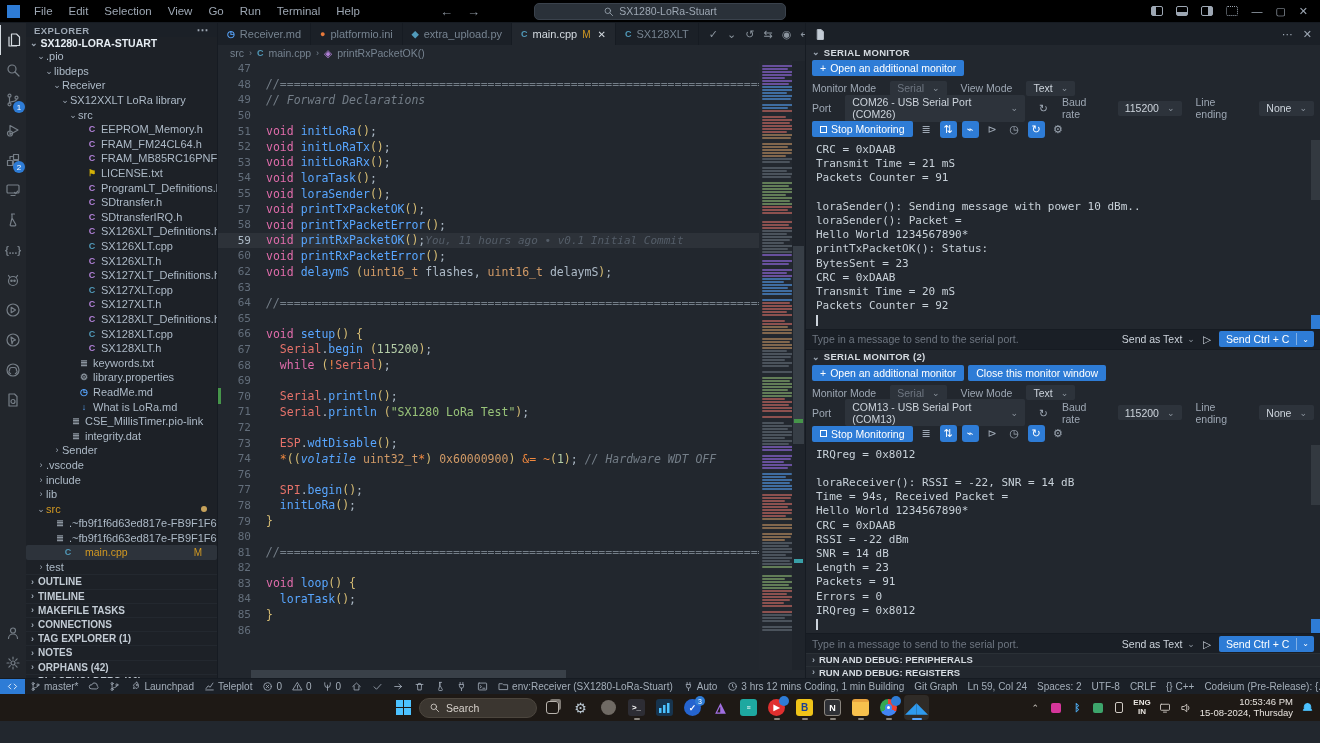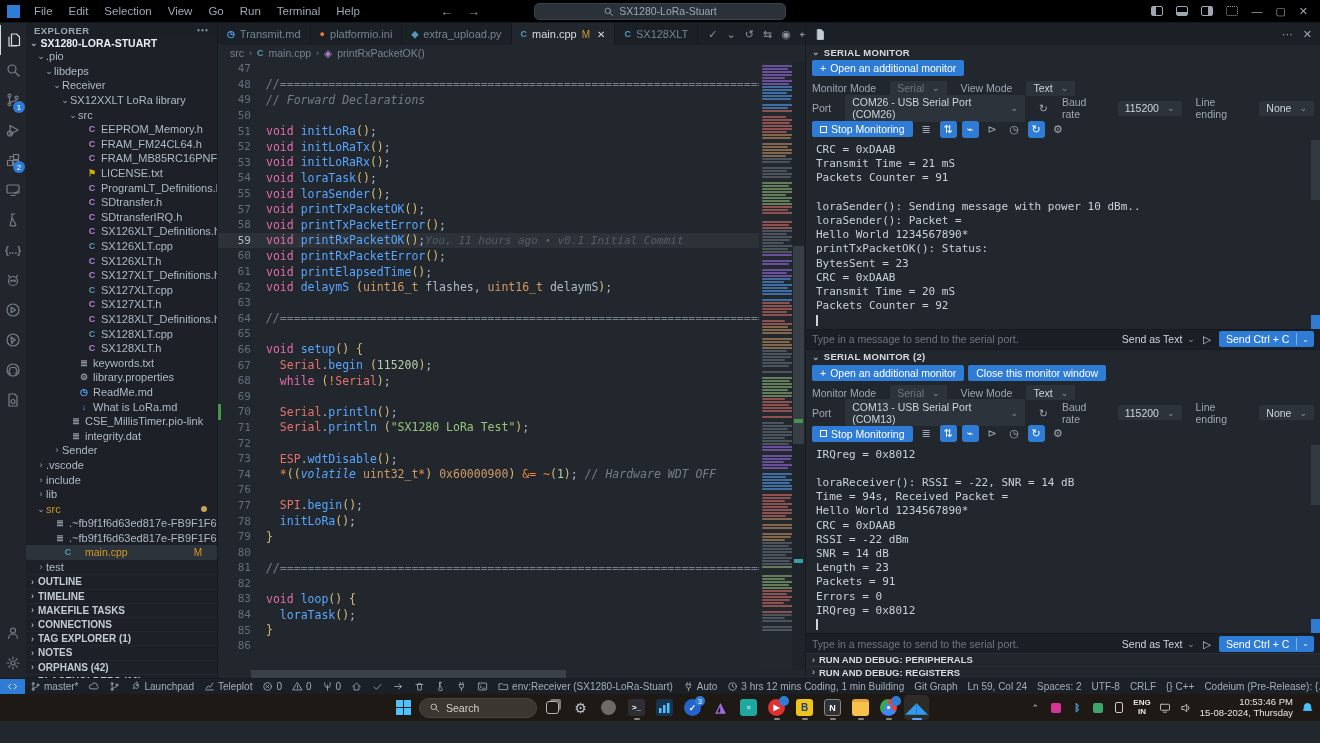--- a/index.html
+++ b/index.html
@@ -549,21 +549,21 @@
             <span class="chev">›</span>
             <span>PLACEHOLDERS (10)</span>
           </div>
         </div>
     </div>
 
     <div class="editor">
       <div class="tabbar" id="tabbar">
           <div class="tab">
             <span class="fic" style="color:#58a6ff;font-size:9px;font-weight:700">◷</span>
-            <span>Transmit.md</span>
+            <span>Receiver.md</span>
           </div>
           <div class="tab">
             <span class="fic" style="color:#e8793a;font-size:9px;font-weight:700">●</span>
             <span>platformio.ini</span>
           </div>
           <div class="tab">
             <span class="fic" style="color:#519aba;font-size:9px;font-weight:700">◆</span>
             <span>extra_upload.py</span>
           </div>
           <div class="tab active">
@@ -601,21 +601,20 @@
           <div class="cl"><span class="chg"></span><span class="ln">50</span><span class="ctext"></span></div>
           <div class="cl"><span class="chg"></span><span class="ln">51</span><span class="ctext"><span class="tk-k">void </span><span class="tk-f">initLoRa</span><span class="tk-b">()</span><span class="tk-p">;</span></span></div>
           <div class="cl"><span class="chg"></span><span class="ln">52</span><span class="ctext"><span class="tk-k">void </span><span class="tk-f">initLoRaTx</span><span class="tk-b">()</span><span class="tk-p">;</span></span></div>
           <div class="cl"><span class="chg"></span><span class="ln">53</span><span class="ctext"><span class="tk-k">void </span><span class="tk-f">initLoRaRx</span><span class="tk-b">()</span><span class="tk-p">;</span></span></div>
           <div class="cl"><span class="chg"></span><span class="ln">54</span><span class="ctext"><span class="tk-k">void </span><span class="tk-f">loraTask</span><span class="tk-b">()</span><span class="tk-p">;</span></span></div>
           <div class="cl"><span class="chg"></span><span class="ln">55</span><span class="ctext"><span class="tk-k">void </span><span class="tk-f">loraSender</span><span class="tk-b">()</span><span class="tk-p">;</span></span></div>
           <div class="cl"><span class="chg"></span><span class="ln">57</span><span class="ctext"><span class="tk-k">void </span><span class="tk-f">printTxPacketOK</span><span class="tk-b">()</span><span class="tk-p">;</span></span></div>
           <div class="cl"><span class="chg"></span><span class="ln">58</span><span class="ctext"><span class="tk-k">void </span><span class="tk-f">printTxPacketError</span><span class="tk-b">()</span><span class="tk-p">;</span></span></div>
           <div class="cl cur"><span class="chg"></span><span class="ln">59</span><span class="ctext"><span class="tk-k">void </span><span class="tk-f">printRxPacketOK</span><span class="tk-b">()</span><span class="tk-p">;</span></span><span class="blame">You, 11 hours ago • v0.1 Initial Commit</span></div>
           <div class="cl"><span class="chg"></span><span class="ln">60</span><span class="ctext"><span class="tk-k">void </span><span class="tk-f">printRxPacketError</span><span class="tk-b">()</span><span class="tk-p">;</span></span></div>
-          <div class="cl"><span class="chg"></span><span class="ln">61</span><span class="ctext"><span class="tk-k">void </span><span class="tk-f">printElapsedTime</span><span class="tk-b">()</span><span class="tk-p">;</span></span></div>
           <div class="cl"><span class="chg"></span><span class="ln">62</span><span class="ctext"><span class="tk-k">void </span><span class="tk-f">delaymS </span><span class="tk-b">(</span><span class="tk-t">uint16_t </span><span class="tk-p">flashes, </span><span class="tk-t">uint16_t </span><span class="tk-p">delaymS</span><span class="tk-b">)</span><span class="tk-p">;</span></span></div>
           <div class="cl"><span class="chg"></span><span class="ln">63</span><span class="ctext"></span></div>
           <div class="cl"><span class="chg"></span><span class="ln">64</span><span class="ctext"><span class="tk-c">//================================================================================================</span></span></div>
           <div class="cl"><span class="chg"></span><span class="ln">65</span><span class="ctext"></span></div>
           <div class="cl"><span class="chg"></span><span class="ln">66</span><span class="ctext"><span class="tk-k">void </span><span class="tk-f">setup</span><span class="tk-b">() {</span></span></div>
           <div class="cl"><span class="chg"></span><span class="ln">67</span><span class="ctext"><span class="tk-p">  </span><span class="tk-o">Serial</span><span class="tk-p">.</span><span class="tk-f">begin</span><span class="tk-p"> </span><span class="tk-b">(</span><span class="tk-n">115200</span><span class="tk-b">)</span><span class="tk-p">;</span></span></div>
           <div class="cl"><span class="chg"></span><span class="ln">68</span><span class="ctext"><span class="tk-p">  </span><span class="tk-k">while </span><span class="tk-b">(</span><span class="tk-x">!</span><span class="tk-o">Serial</span><span class="tk-b">)</span><span class="tk-p">;</span></span></div>
           <div class="cl"><span class="chg"></span><span class="ln">69</span><span class="ctext"></span></div>
           <div class="cl"><span class="chg g"></span><span class="ln">70</span><span class="ctext"><span class="tk-p">  </span><span class="tk-o">Serial</span><span class="tk-p">.</span><span class="tk-f">println</span><span class="tk-b">()</span><span class="tk-p">;</span></span></div>
           <div class="cl"><span class="chg"></span><span class="ln">71</span><span class="ctext"><span class="tk-p">  </span><span class="tk-o">Serial</span><span class="tk-p">.</span><span class="tk-f">println</span><span class="tk-p"> </span><span class="tk-b">(</span><span class="tk-s">"SX1280 LoRa Test"</span><span class="tk-b">)</span><span class="tk-p">;</span></span></div>

